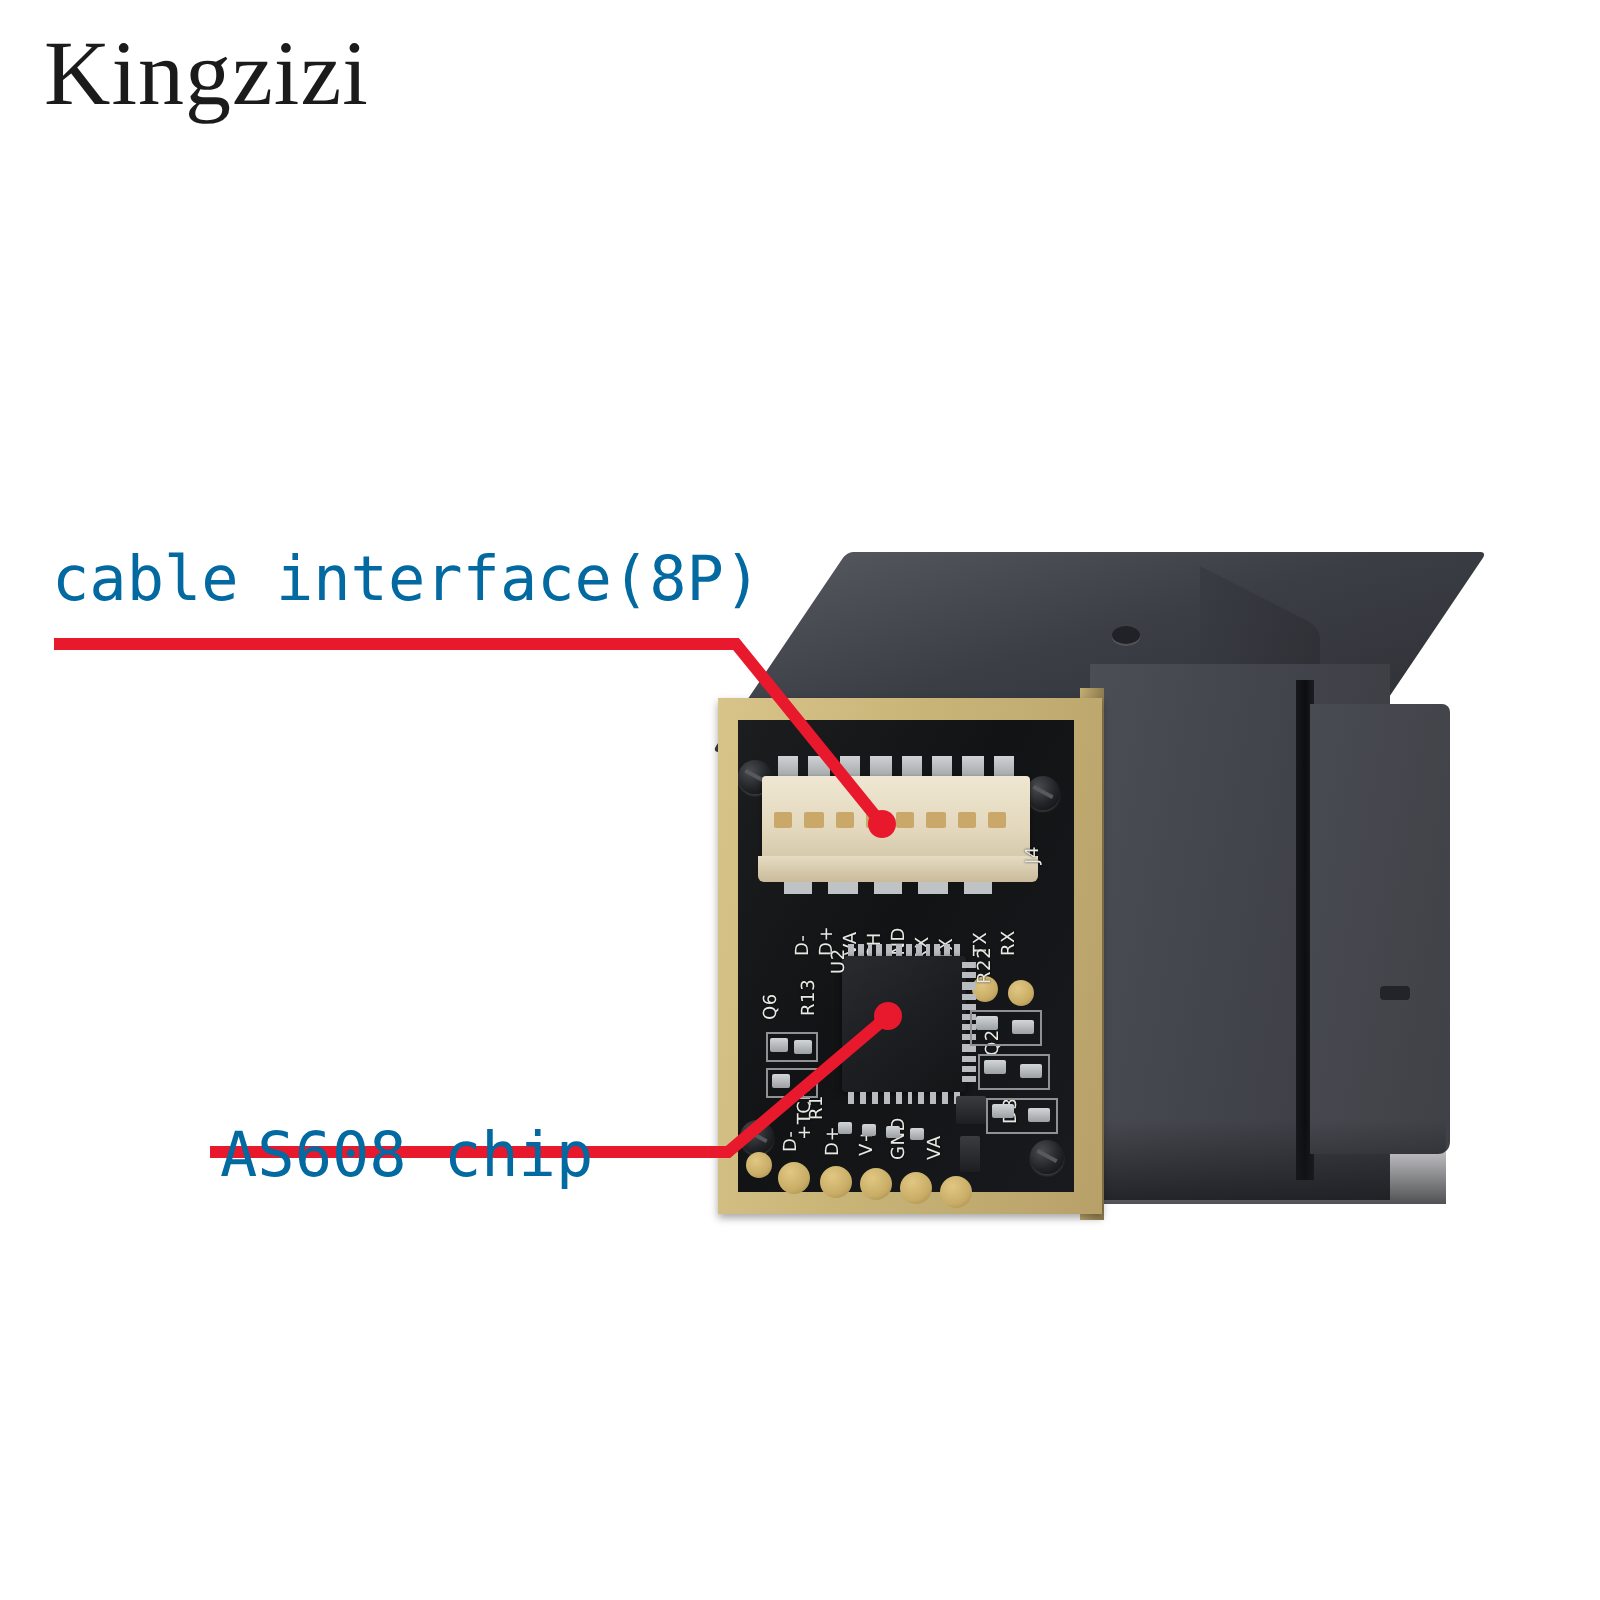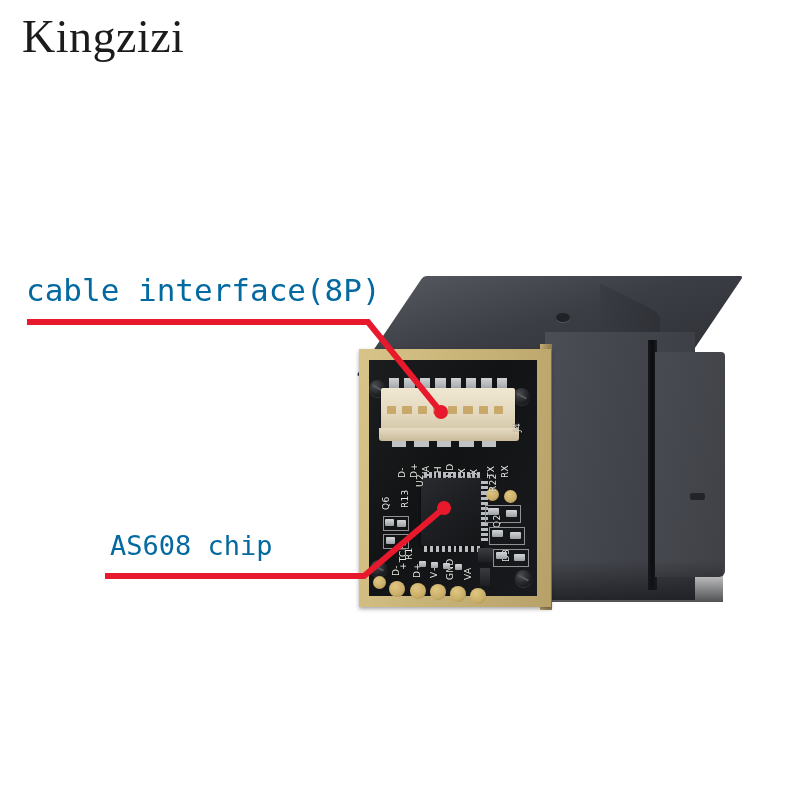--- a/index.html
+++ b/index.html
@@ -37,22 +37,22 @@
     white-space: nowrap;
     letter-spacing: 0px;
   }
   #label-cable {
     left: 26px;
     top: 272px;
     font-size: 31px;
   }
   #label-chip {
     left: 110px;
-    top: 530px;
-    font-size: 27px;
+    top: 560px;
+    font-size: 31px;
   }
 
   
   #leaders {
     position: absolute;
     left: 0; top: 0;
     width: 800px; height: 800px;
     pointer-events: none;
   }
 

